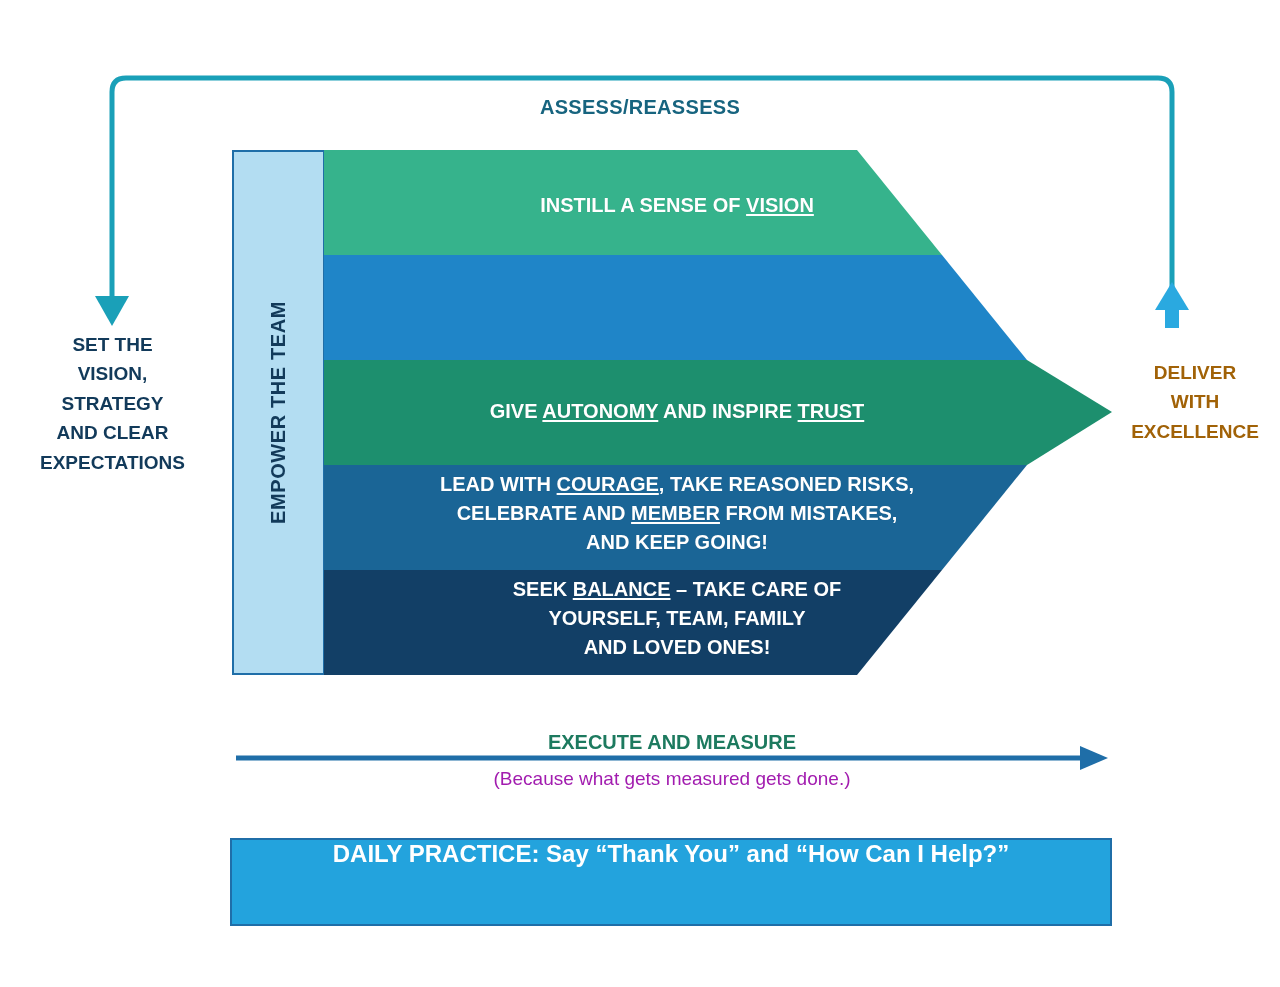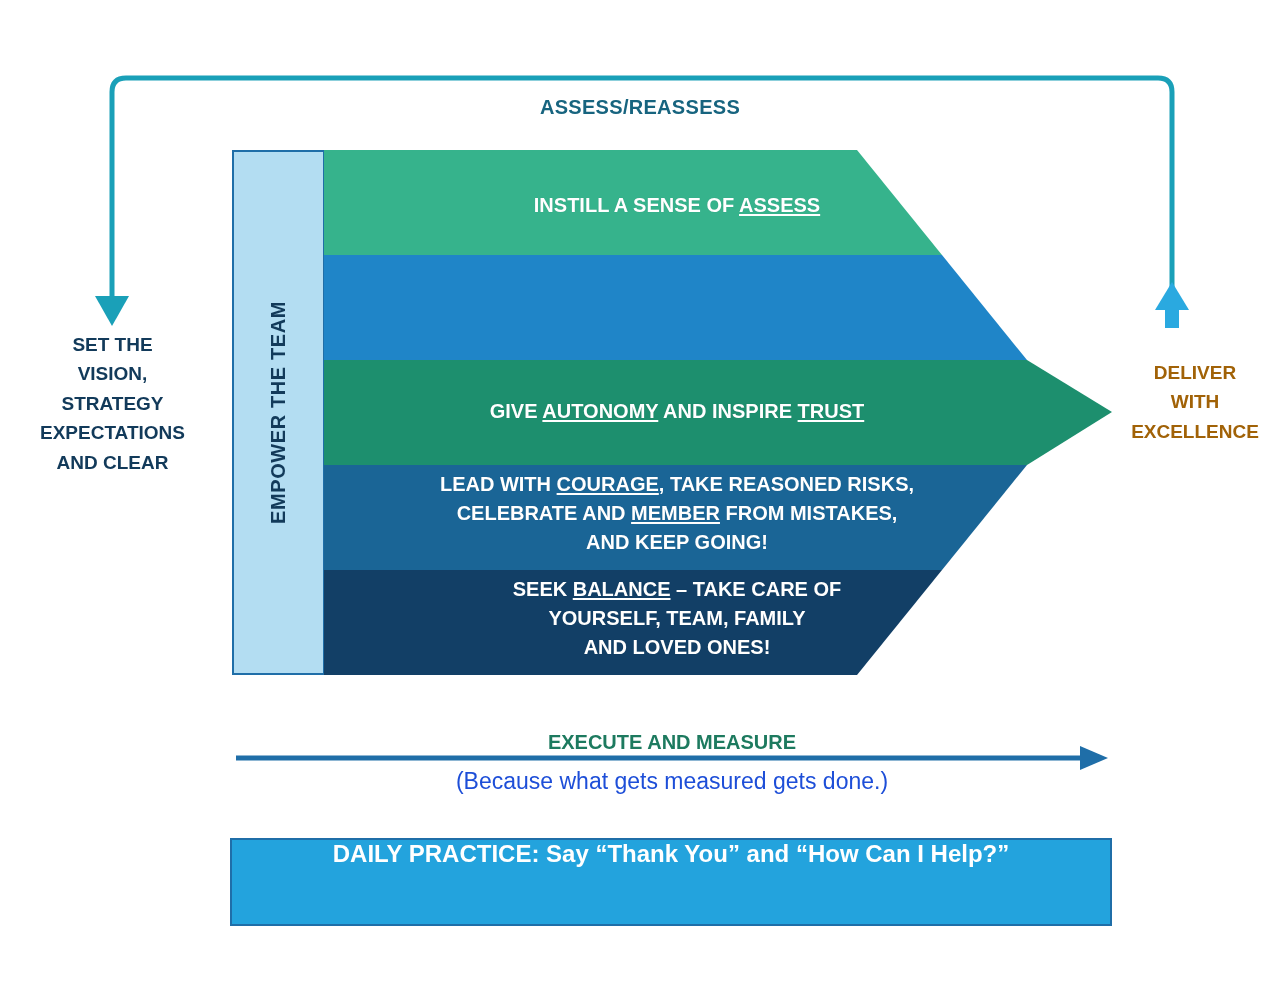--- a/index.html
+++ b/index.html
@@ -131,22 +131,22 @@
     color: #1d7a5f;
     margin-top: 28px;
   }
 
   .measure-note {
     position: absolute;
     left: 232px;
     width: 880px;
     top: 768px;
     text-align: center;
-    font-size: 23px;
-    color: #1d4ed8;
+    font-size: 19px;
+    color: #a21caf;
   }
 
   
   .daily-bar {
     position: absolute;
     left: 230px;
     top: 838px;
     width: 882px;
     height: 88px;
     background: #23a3dd;
@@ -172,22 +172,22 @@
     <polygon points="1155,310 1189,310 1172,282" fill="#2aa9e0"></polygon>
     <rect x="1165" y="300" width="14" height="28" fill="#2aa9e0"></rect>
   </svg>
 
   <div class="assess-label">ASSESS/REASSESS</div>
 
   <div class="left-caption">
     <div>SET THE</div>
     <div>VISION,</div>
     <div>STRATEGY</div>
+    <div>AND CLEAR</div>
     <div>EXPECTATIONS</div>
-    <div>AND CLEAR</div>
   </div>
 
   <div class="right-caption">
     <div>DELIVER</div>
     <div>WITH</div>
     <div>EXCELLENCE</div>
   </div>
 
   <div class="chart-wrap">
     <svg class="chart-svg" width="880" height="525" viewBox="0 0 880 525">
@@ -202,21 +202,21 @@
 
       <polygon id="shape-3" points="92,315 795,315 710,420 92,420" fill="#1a6596"></polygon>
 
       <polygon id="shape-4" points="92,420 710,420 625,525 92,525" fill="#123f66"></polygon>
     </svg>
 
     <div class="empower">
       <span>EMPOWER THE TEAM</span>
     </div>
 
-    <div class="row-text" id="rowtext-0" style="top:41px;">INSTILL A SENSE OF <u>ASSESS</u></div>
+    <div class="row-text" id="rowtext-0" style="top:41px;">INSTILL A SENSE OF <u>VISION</u></div>
     <div class="row-text" id="rowtext-2" style="top:247px;">GIVE <u>AUTONOMY</u> AND INSPIRE <u>TRUST</u></div>
     <div class="row-text" id="rowtext-3" style="top:320px;">LEAD WITH <u>COURAGE</u>, TAKE REASONED RISKS,<br>CELEBRATE AND <u>MEMBER</u> FROM MISTAKES,<br>AND KEEP GOING!</div>
     <div class="row-text" id="rowtext-4" style="top:425px;">SEEK <u>BALANCE</u> – TAKE CARE OF<br>YOURSELF, TEAM, FAMILY<br>AND LOVED ONES!</div>
   </div>
 
   <div class="execute-label">EXECUTE AND MEASURE</div>
 
   <svg class="loop-svg" style="top:0;" viewBox="0 0 1280 987">
     <line x1="236" y1="758" x2="1085" y2="758" stroke="#1f6ea8" stroke-width="5"></line>
     <polygon points="1080,746 1080,770 1108,758" fill="#1f6ea8"></polygon>

